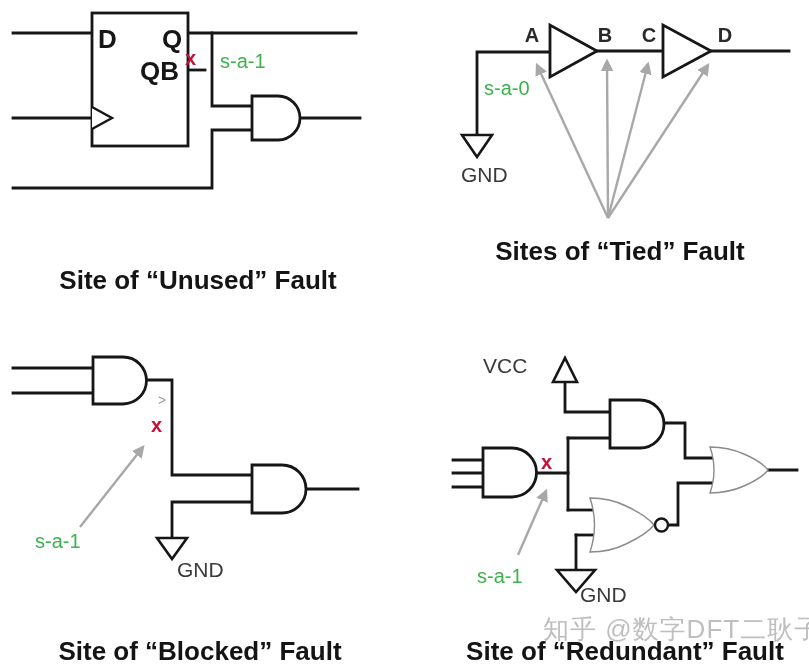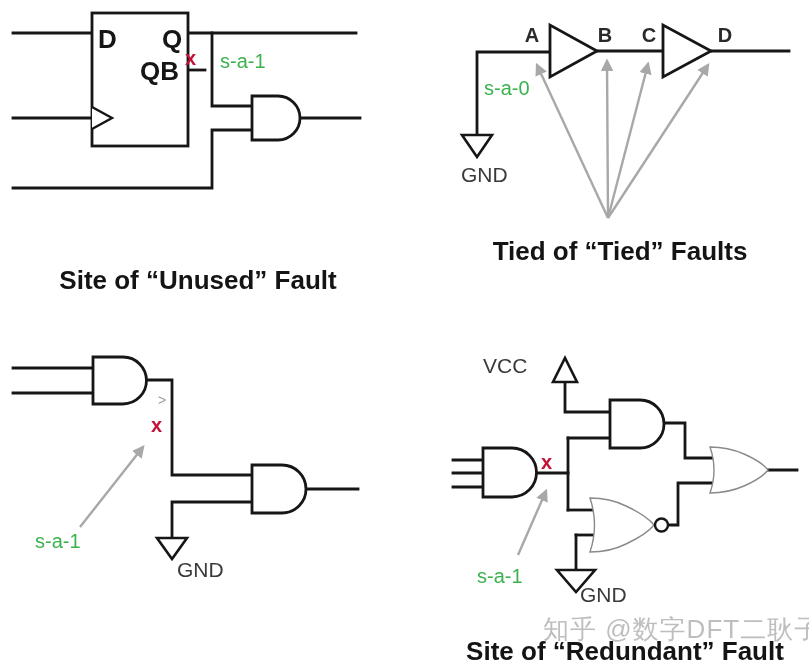--- a/index.html
+++ b/index.html
@@ -115,18 +115,19 @@
       <path class="thin-gate" d="M710 447 Q728 447 744 454 Q762 462 768 470 Q762 478 744 486 Q728 493 710 493 Q718 470 710 447 Z"></path>
       <line class="arrow" x1="518" y1="555" x2="546" y2="491" marker-end="url(#arrowhead)"></line>
       <text class="raillabel" x="483" y="373">VCC</text>
       <text class="faultx" x="541" y="469" font-size="19">x</text>
       <text class="stuck" x="477" y="583">s-a-1</text>
       <text class="raillabel" x="580" y="602">GND</text>
     </g>
   </svg>
 
   <div class="caption" style="left:8px;top:236px;width:380px;margin-top:29px;">Site of “Unused” Fault</div>
-  <div class="caption" style="left:430px;top:236px;width:380px;">Tied of “Tied” Faults</div>
+  <div class="caption" style="left:430px;top:236px;width:380px;">Sites of “Tied” Fault</div>
+  <div class="caption" style="left:8px;top:636px;width:384px;">Site of “Blocked” Fault</div>
   <div class="caption" style="left:433px;top:636px;width:384px;">Site of “Redundant” Fault</div>
 
   <div class="watermark">知乎 @数字DFT二耿子</div>
 
 </div>
 
 </body></html>

